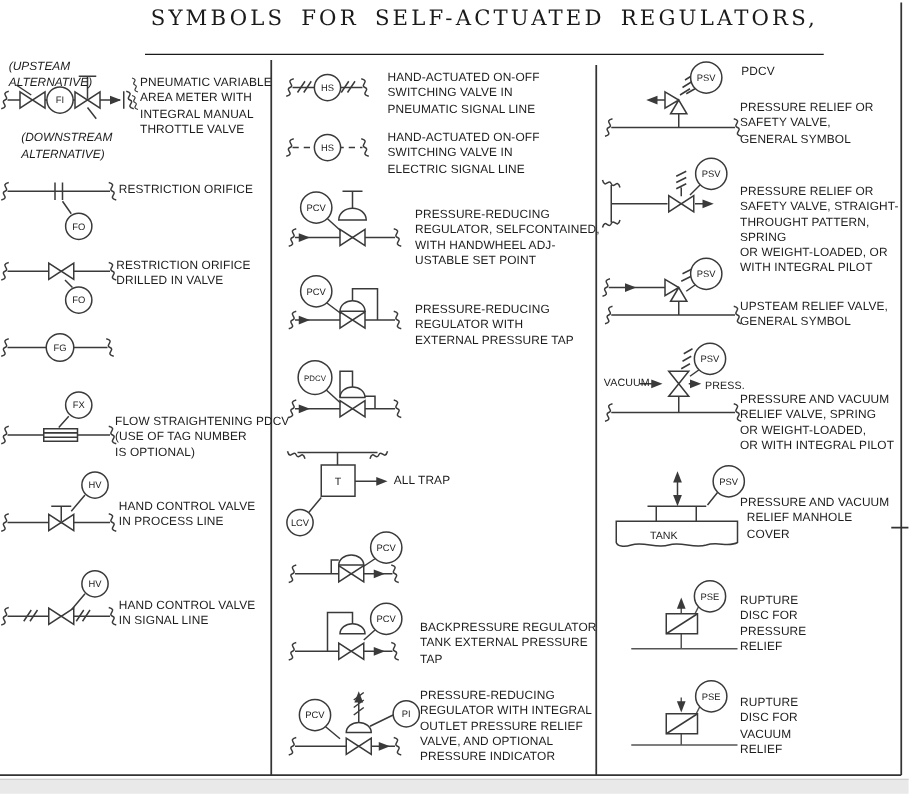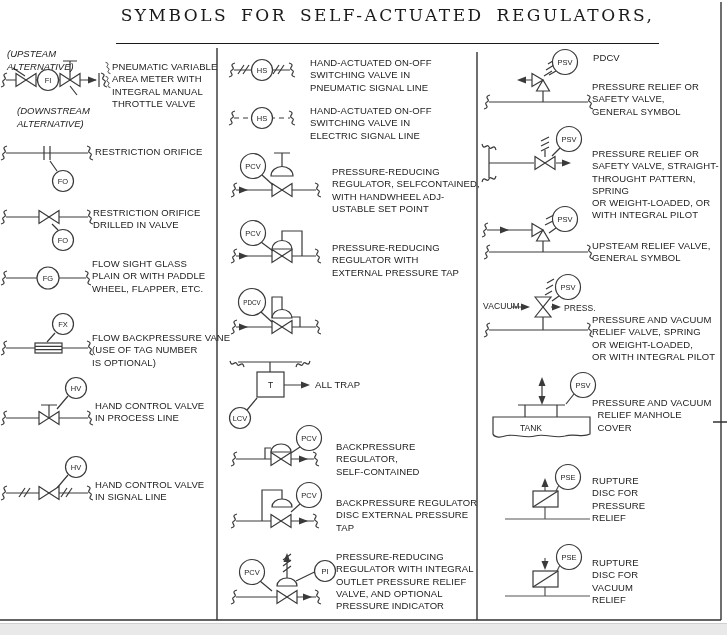--- a/index.html
+++ b/index.html
@@ -304,24 +304,21 @@
 ALTERNATIVE)</div>
   <div class="note" style="left:17px;top:105px">(DOWNSTREAM
 ALTERNATIVE)</div>
   <div class="label" style="left:112px;top:61px">PNEUMATIC VARIABLE
 AREA METER WITH
 INTEGRAL MANUAL
 THROTTLE VALVE</div>
   <div class="label" style="left:95px;top:146px">RESTRICTION ORIFICE</div>
   <div class="label" style="left:93px;top:207px">RESTRICTION ORIFICE
 DRILLED IN VALVE</div>
-  <div class="label" style="left:92px;top:258px">FLOW SIGHT GLASS
-PLAIN OR WITH PADDLE
-WHEEL, FLAPPER, ETC.</div>
-  <div class="label" style="left:92px;top:332px">FLOW BACKPRESSURE VANE
+  <div class="label" style="left:92px;top:332px">FLOW STRAIGHTENING PDCV
 (USE OF TAG NUMBER
 IS OPTIONAL)</div>
   <div class="label" style="left:95px;top:400px">HAND CONTROL VALVE
 IN PROCESS LINE</div>
   <div class="label" style="left:95px;top:479px">HAND CONTROL VALVE
 IN SIGNAL LINE</div>
 
   <div class="label" style="left:310px;top:57px">HAND-ACTUATED ON-OFF
 SWITCHING VALVE IN
 PNEUMATIC SIGNAL LINE</div>
@@ -329,25 +326,22 @@
 SWITCHING VALVE IN
 ELECTRIC SIGNAL LINE</div>
   <div class="label" style="left:332px;top:166px">PRESSURE-REDUCING
 REGULATOR, SELFCONTAINED,
 WITH HANDWHEEL ADJ-
 USTABLE SET POINT</div>
   <div class="label" style="left:332px;top:242px">PRESSURE-REDUCING
 REGULATOR WITH
 EXTERNAL PRESSURE TAP</div>
   <div class="label" style="left:315px;top:379px">ALL TRAP</div>
-  <div class="label" style="left:336px;top:441px">BACKPRESSURE
-REGULATOR,
-SELF-CONTAINED</div>
   <div class="label" style="left:336px;top:497px">BACKPRESSURE REGULATOR
-DISC EXTERNAL PRESSURE
+TANK EXTERNAL PRESSURE
 TAP</div>
   <div class="label" style="left:336px;top:551px">PRESSURE-REDUCING
 REGULATOR WITH INTEGRAL
 OUTLET PRESSURE RELIEF
 VALVE, AND OPTIONAL
 PRESSURE INDICATOR</div>
 
   <div class="label" style="left:593px;top:52px">PDCV</div>
   <div class="label" style="left:592px;top:81px">PRESSURE RELIEF OR
 SAFETY VALVE,

